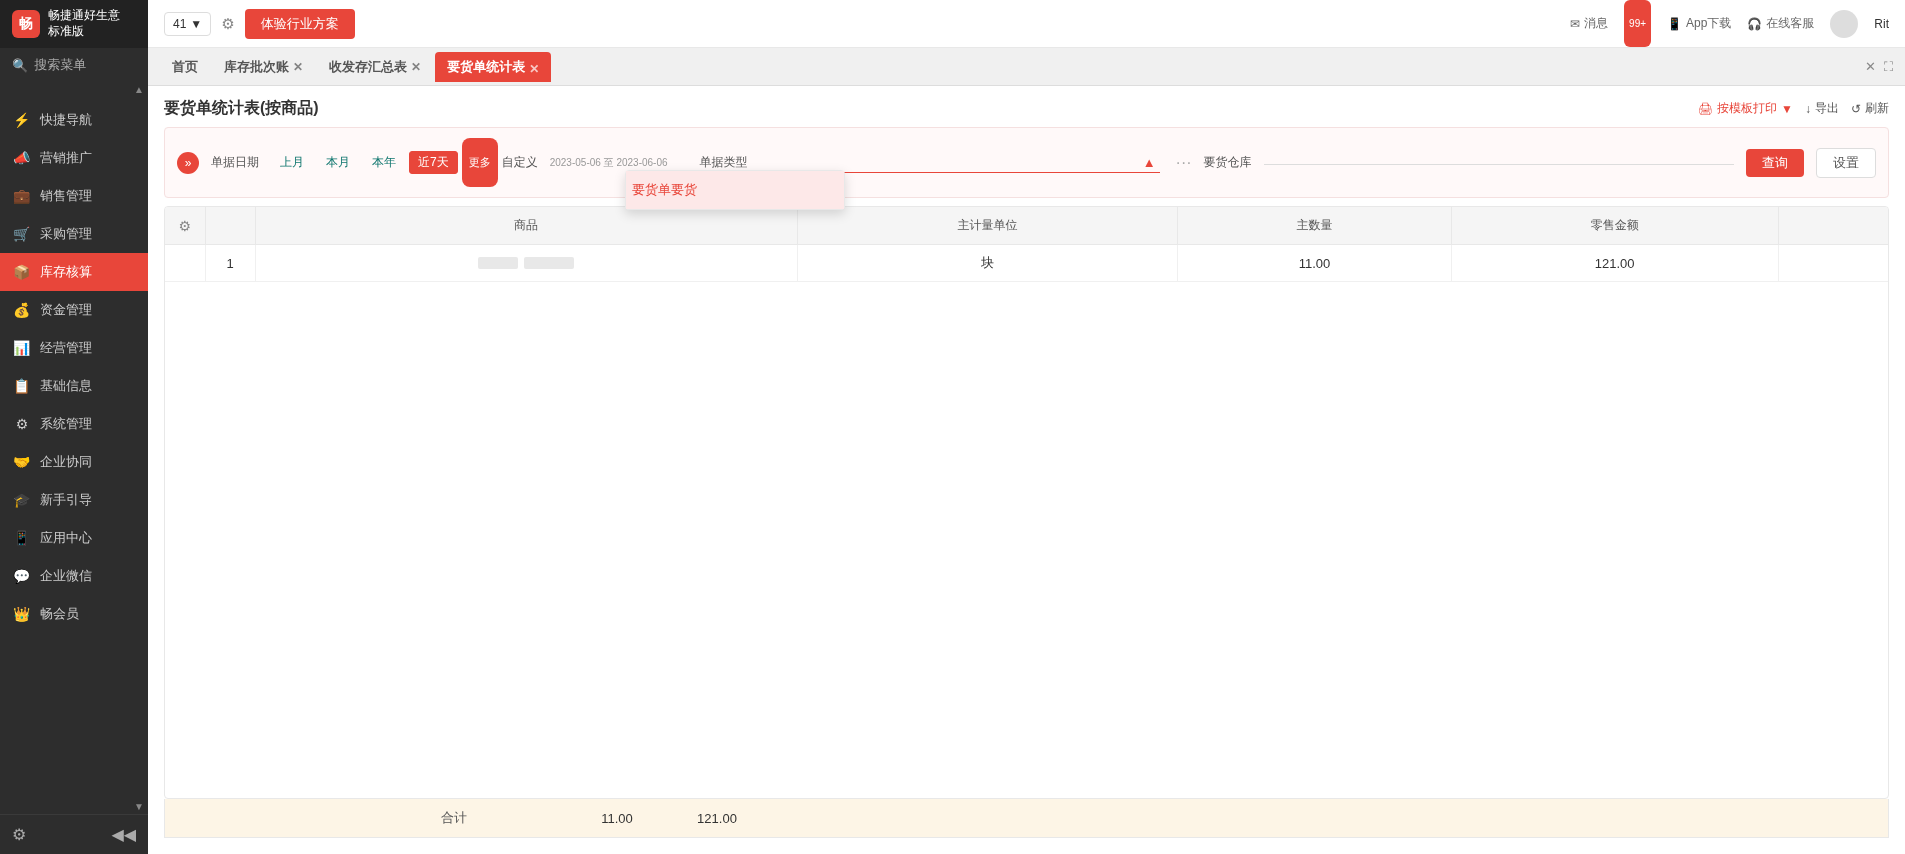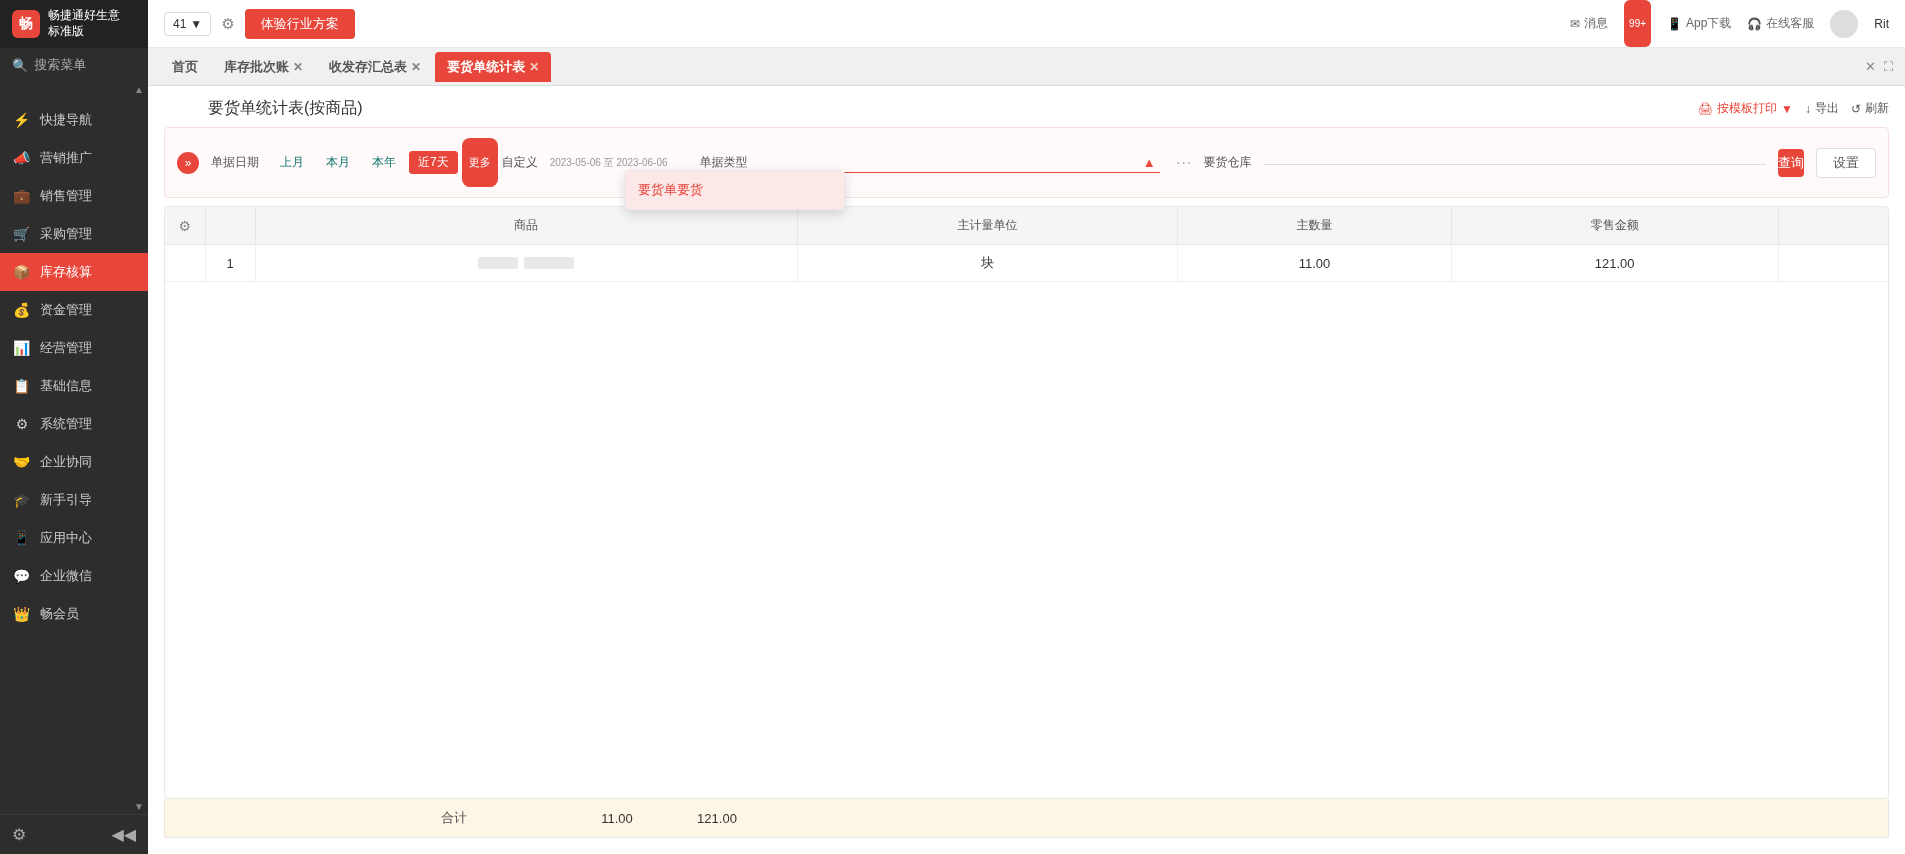--- a/index.html
+++ b/index.html
@@ -123,36 +123,36 @@
     }
     .tab {
       display: flex; align-items: center; gap: 4px;
       padding: 6px 12px;
       cursor: pointer;
       font-size: 13px; color: #555;
       border-radius: 4px 4px 0 0;
       white-space: nowrap;
       font-weight: bold;
     }
-    .tab.active { background: #e8463a; color: #fff; }
+    .tab.active { background: #e8463a; color: #fff; align-items: flex-end; }
     .tab-close { font-size: 12px; opacity: 0.7; }
     .tabs-right { margin-left: auto; display: flex; align-items: center; gap: 8px; color: #888; }
 
     
     .content {
       flex: 1; overflow-y: auto; background: #fff;
       display: flex; flex-direction: column;
     }
 
     
     .page-header {
       display: flex; align-items: center; justify-content: space-between;
       padding: 12px 16px 8px;
     }
-    .page-title { font-size: 16px; font-weight: normal; color: #333; margin-left: 44px; }
+    .page-title { font-size: 16px; font-weight: bold; color: #333; }
     .page-actions { display: flex; align-items: center; gap: 12px; }
     .btn-print {
       color: #e8463a; cursor: pointer; font-size: 12px; display: flex; align-items: center; gap: 4px;
     }
     .btn-export {
       color: #555; cursor: pointer; font-size: 12px; display: flex; align-items: center; gap: 4px;
     }
     .btn-refresh {
       color: #555; cursor: pointer; font-size: 12px; display: flex; align-items: center; gap: 4px;
     }
@@ -196,40 +196,40 @@
     .filter-more { color: #aaa; cursor: pointer; font-size: 16px; margin-left: 4px; }
     .filter-warehouse-label { font-size: 12px; color: #555; }
     .filter-warehouse-box {
       flex: 1; min-width: 100px;
       border: none; border-bottom: 1px solid #ddd;
       padding: 2px 4px; font-size: 13px; outline: none;
       background: transparent;
     }
     .btn-query {
       background: #e8463a; color: #fff; border: none;
-      padding: 5px 0; border-radius: 4px; cursor: pointer; font-size: 13px;
+      padding: 5px 16px; border-radius: 4px; cursor: pointer; font-size: 13px;
     }
     .btn-settings {
       border: 1px solid #ddd; color: #555;
       padding: 5px 16px; border-radius: 4px; cursor: pointer; font-size: 13px; background: #fff;
     }
 
     
     .dropdown-overlay {
       position: absolute;
       top: 42px; left: 460px;
       background: #fff;
       border: 1px solid #e8e8e8;
       border-radius: 4px;
       box-shadow: 0 4px 12px rgba(0,0,0,0.15);
       z-index: 100;
       width: 220px;
     }
     .dropdown-item {
-      padding: 10px 12px;
+      padding: 10px 6px;
       cursor: pointer;
       font-size: 13px; color: #333;
     }
     .dropdown-item.selected { background: #fde8e8; color: #e8463a; }
 
     
     .table-container {
       margin: 0 16px;
       border: 1px solid #e8e8e8;
       border-radius: 4px;

